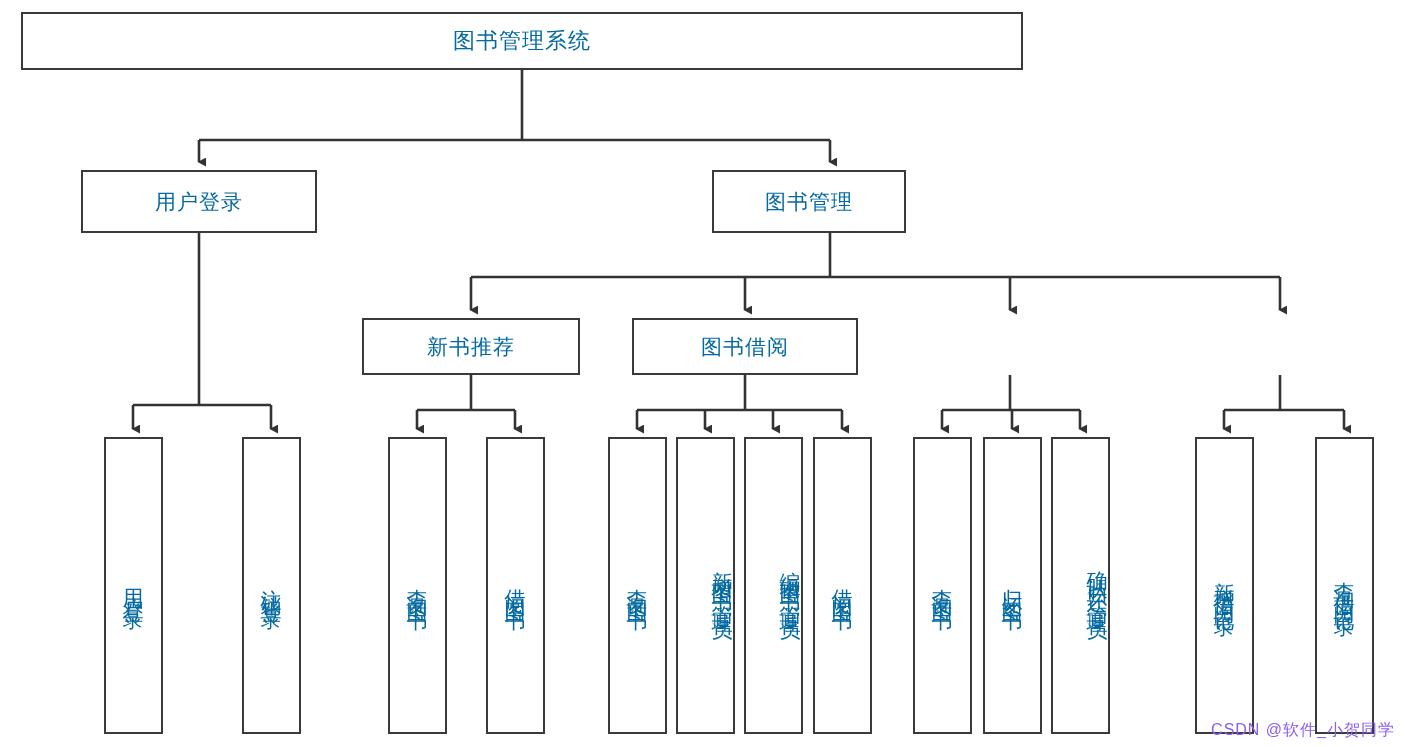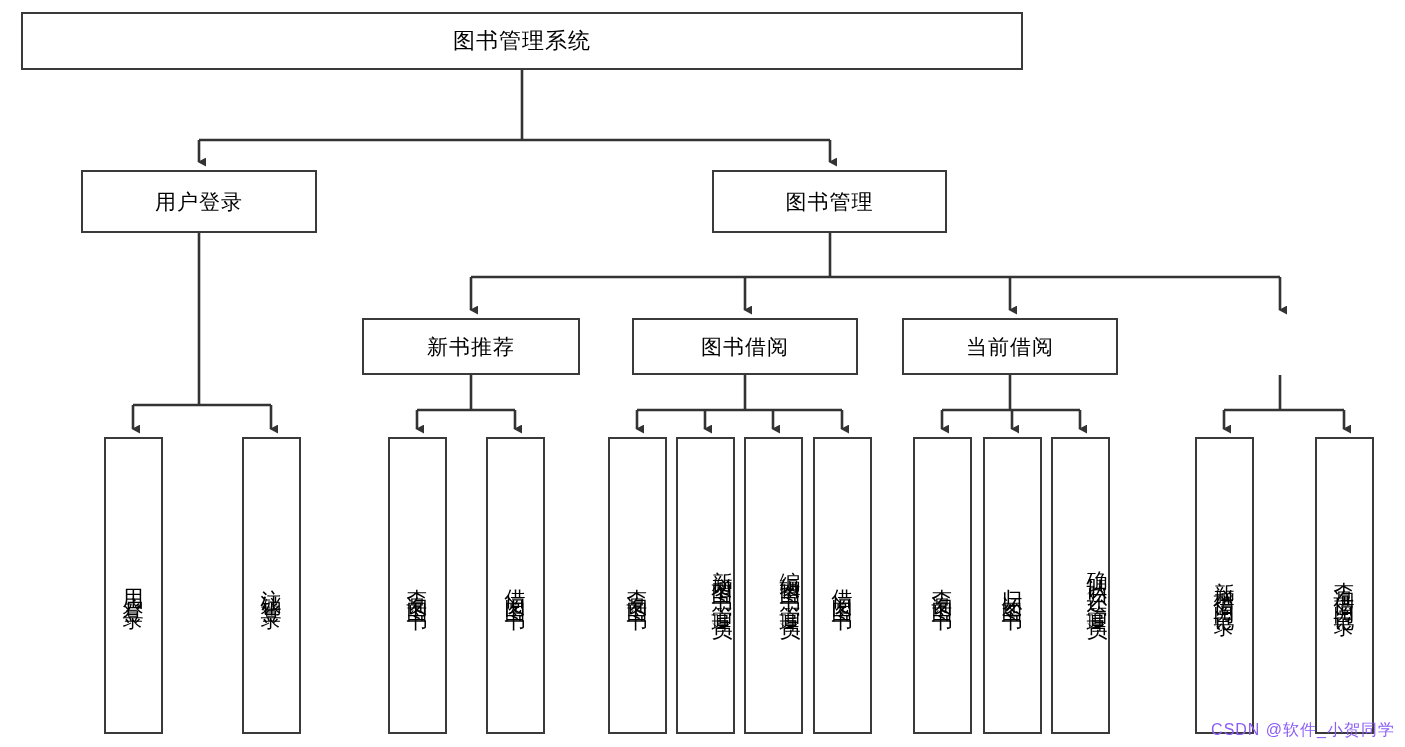--- a/index.html
+++ b/index.html
@@ -21,21 +21,21 @@
     pointer-events:none;
   }
   .node{
     position:absolute;
     box-sizing:border-box;
     background:#ffffff;
     border:2px solid #3a3a3a;
     display:flex;
     align-items:center;
     justify-content:center;
-    color:#000000;
+    color:#0369a1;
   }
   .node.h{
     font-size:21px;
     line-height:1.2;
     letter-spacing:1px;
   }
   .node.root{
     font-size:22px;
   }
   .node.v{
@@ -120,32 +120,29 @@
     </g>
   </svg>
 
   <div class="node h root" style="left:21px;top:12px;width:1002px;height:58px;">
     <span>图书管理系统</span>
   </div>
 
   <div class="node h" style="left:81px;top:170px;width:236px;height:63px;">
     <span>用户登录</span>
   </div>
-  <div class="node h" style="left:712px;top:170px;width:235px;height:63px;">
+  <div class="node h" style="left:712px;top:170px;width:194px;height:63px;">
     <span>图书管理</span>
   </div>
 
   <div class="node h" style="left:362px;top:318px;width:218px;height:57px;">
     <span>新书推荐</span>
   </div>
   <div class="node h" style="left:632px;top:318px;width:226px;height:57px;">
     <span>图书借阅</span>
-  </div>
-  <div class="node h" style="left:902px;top:318px;width:216px;height:57px;">
-    <span>当前借阅</span>
   </div>
 
   <div class="node v" style="left:104px;top:437px;width:59px;height:297px;">
     <span class="vtext">用户登录</span>
   </div>
   <div class="node v" style="left:242px;top:437px;width:59px;height:297px;">
     <span class="vtext">注销登录</span>
   </div>
 
   <div class="node v" style="left:388px;top:437px;width:59px;height:297px;">

